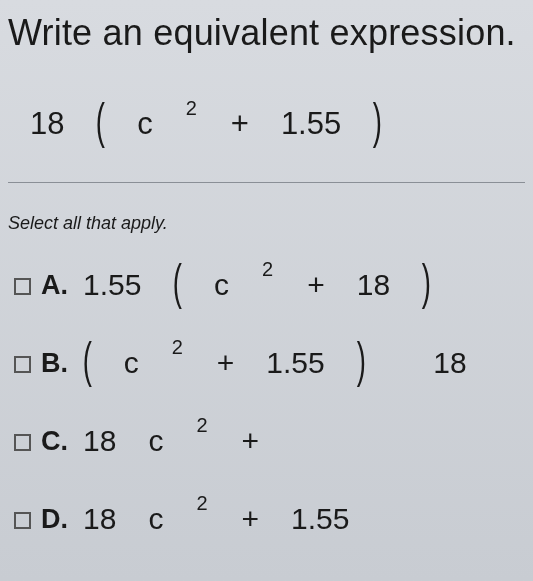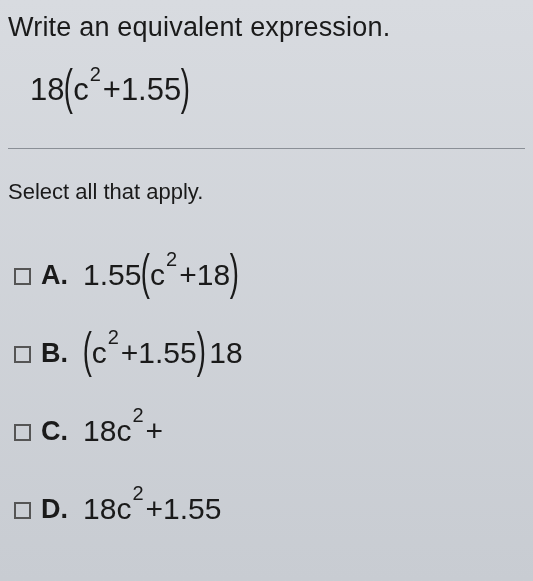--- a/index.html
+++ b/index.html
@@ -7,41 +7,42 @@
       width: 533px;
       height: 581px;
       background: linear-gradient(to bottom, #d8dbe0 0%, #c8ccd2 100%);
       font-family: Arial, Helvetica, sans-serif;
       color: #1a1a1a;
       padding: 12px 8px 0 8px;
       overflow: hidden;
       position: relative;
     }
     .title {
-      font-size: 27px;
+      font-size: 36px;
       font-weight: 400;
-      margin-bottom: 17px;
+      margin-bottom: 40px;
       letter-spacing: 0.2px;
     }
     .expression {
       font-size: 31px;
       margin-left: 22px;
       margin-bottom: 28px;
       display: flex;
       align-items: center;
       height: 60px;
     }
     .divider {
       border: none;
       border-top: 1px solid #8a8f96;
       margin: 0 0 30px 0;
     }
     .instruction {
-      font-size: 22px;
-      margin-bottom: 42px;
+      font-size: 18px;
+      margin-bottom: 23px;
+      font-style: italic;
     }
     .options {
       display: flex;
       flex-direction: column;
       gap: 22px;
       margin-left: 6px;
     }
     .opt-row {
       display: flex;
       align-items: center;
@@ -78,21 +79,21 @@
       margin: 0 -4px;
     }
     .sup {
       font-size: 20px;
       position: relative;
       top: -16px;
       margin-left: 1px;
       margin-right: 2px;
     }
     .nbsp { display:inline-block; width:4px; }
-    .m { display:inline-flex; align-items:center; }
+    .m { display:inline-flex; align-items:center;gap:32px; }
     .cutoff { margin-top: 0; }
   </style>
 </head>
 <body>
 
 <div class="title">Write an equivalent expression.</div>
 
 <div class="expression">
   <span class="m">
     <span>18</span>

